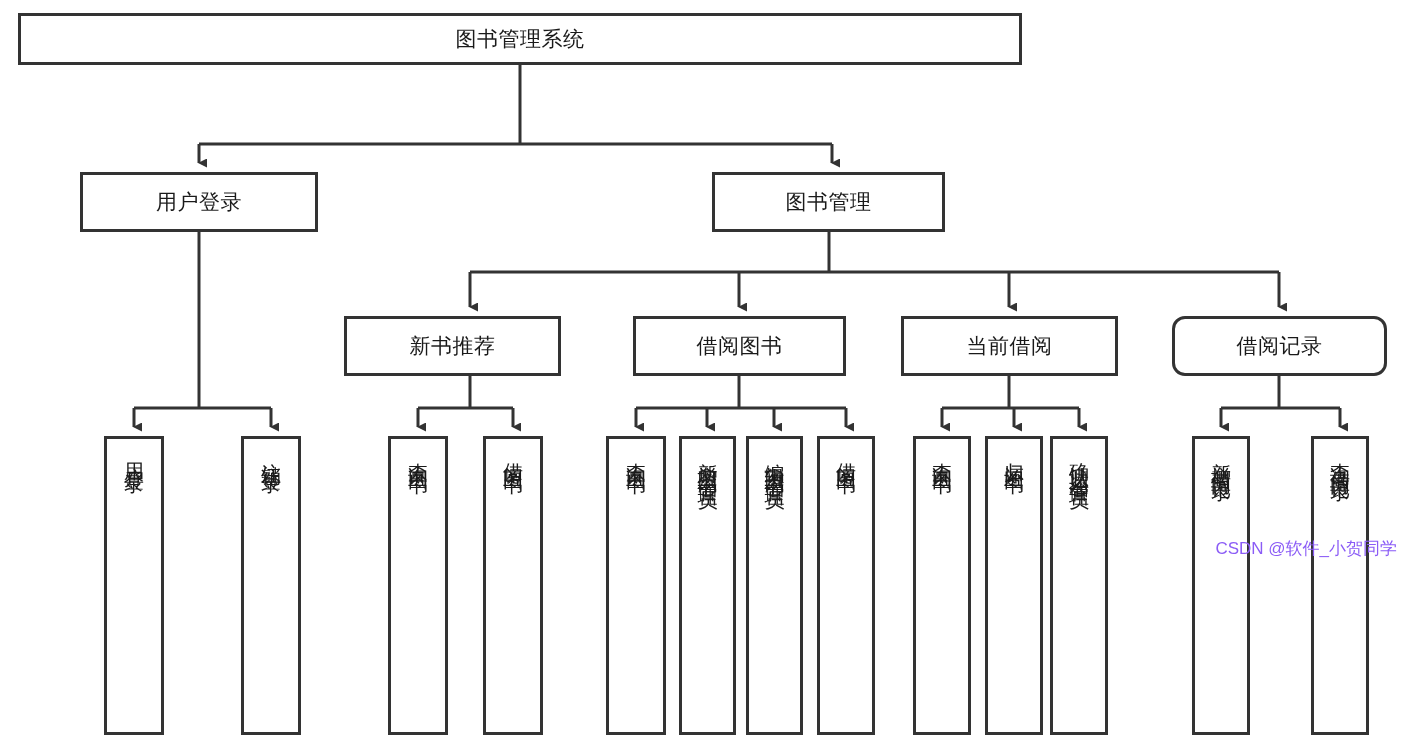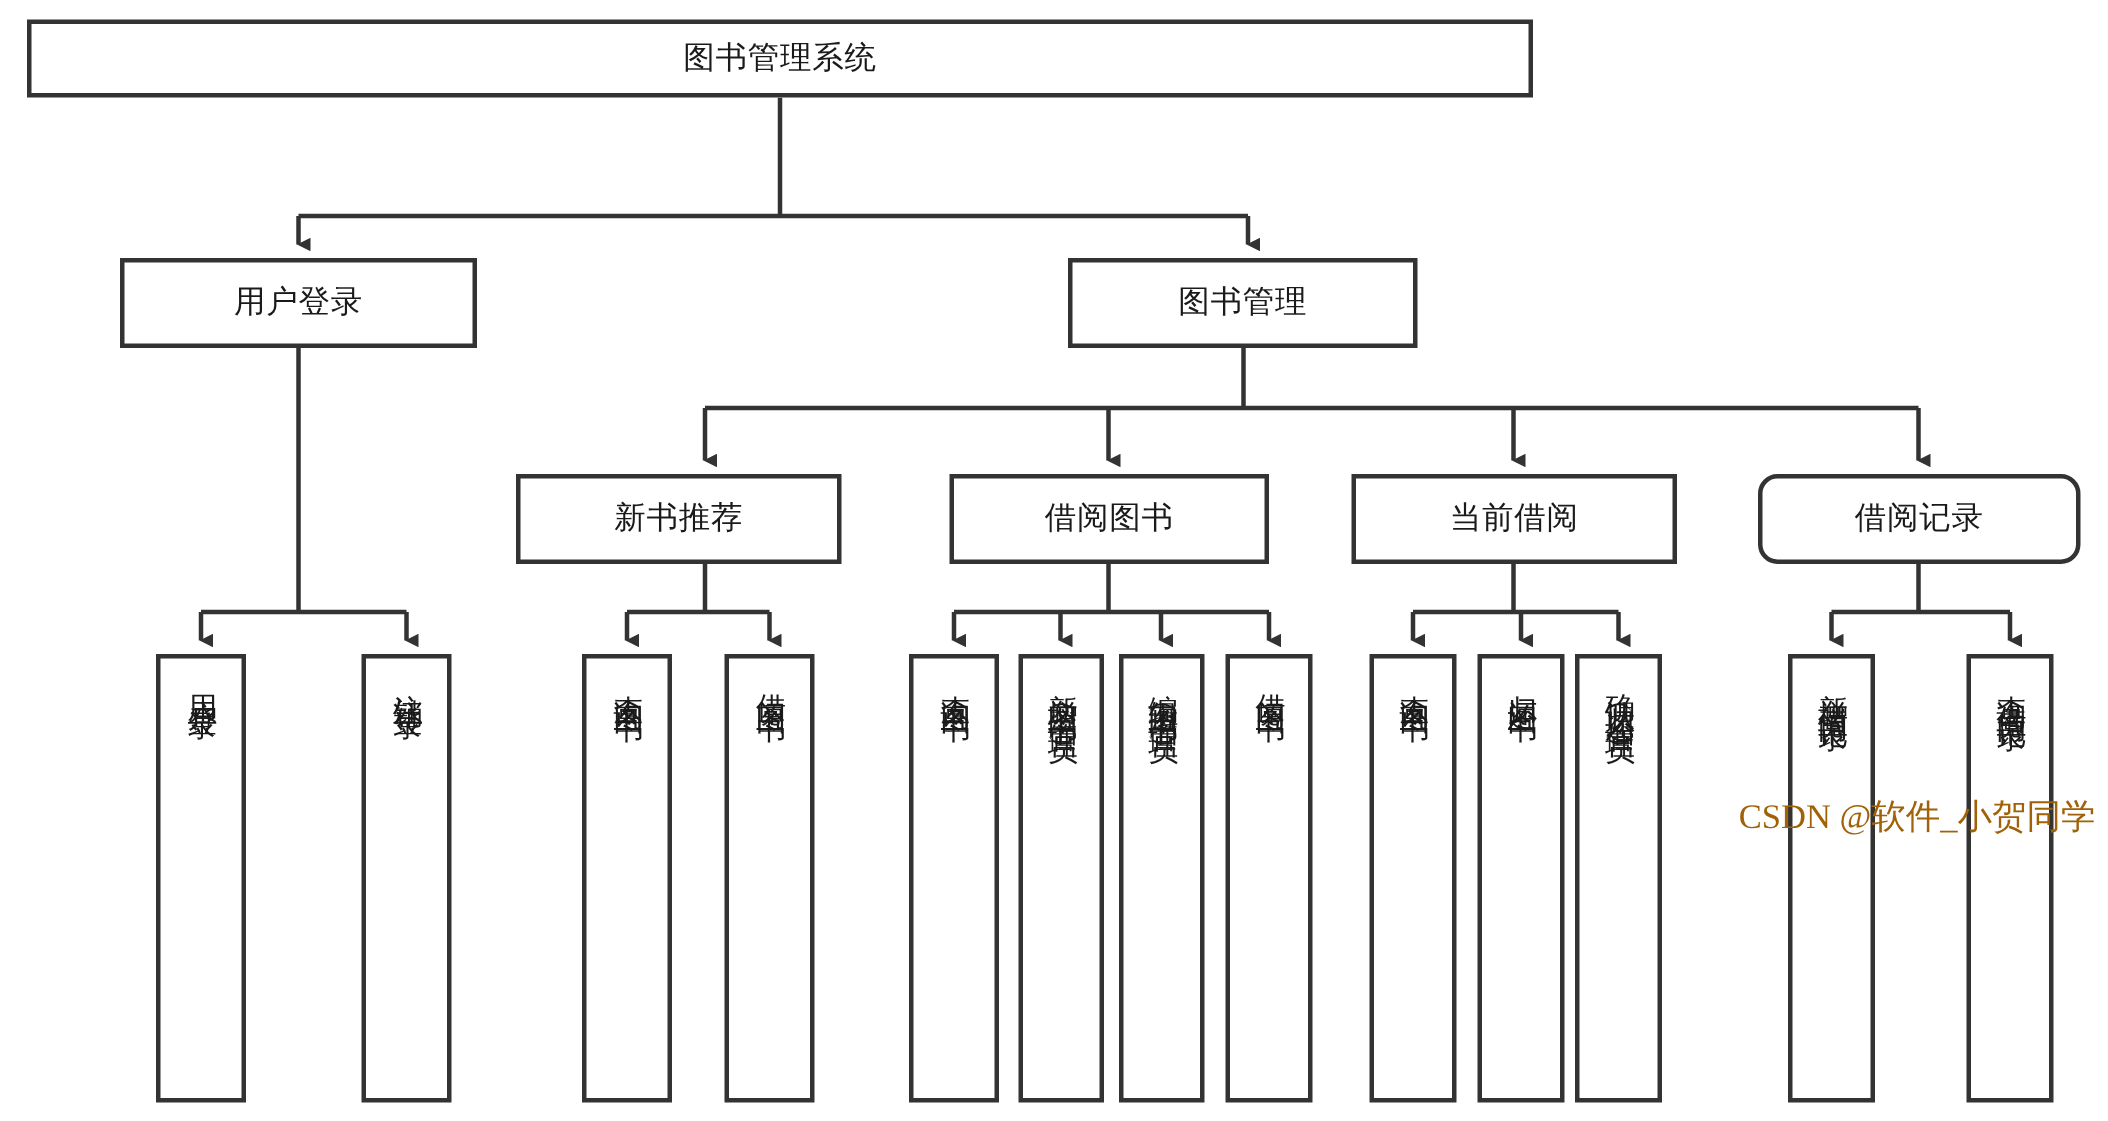--- a/index.html
+++ b/index.html
@@ -59,24 +59,24 @@
     left: 0;
     top: 0;
     width: 1405px;
     height: 747px;
     pointer-events: none;
   }
   #watermark {
     position: absolute;
     right: 8px;
     bottom: 6px;
-    font-size: 23px;
-    color: #a16207;
+    font-size: 17px;
+    color: #8b5cf6;
     white-space: nowrap;
-    font-family: Liberation Serif, serif;
+    font-family: Liberation Sans, sans-serif;
   }
 </style>
 </head>
 <body>
 
 <div id="diagram-root">
 
   <svg id="connector-layer" viewBox="0 0 1405 747" width="1405" height="747" xmlns="http://www.w3.org/2000/svg">
     <defs>
       <marker id="arrowhead" markerWidth="9" markerHeight="9" refX="4.5" refY="8" orient="auto" markerUnits="userSpaceOnUse">

